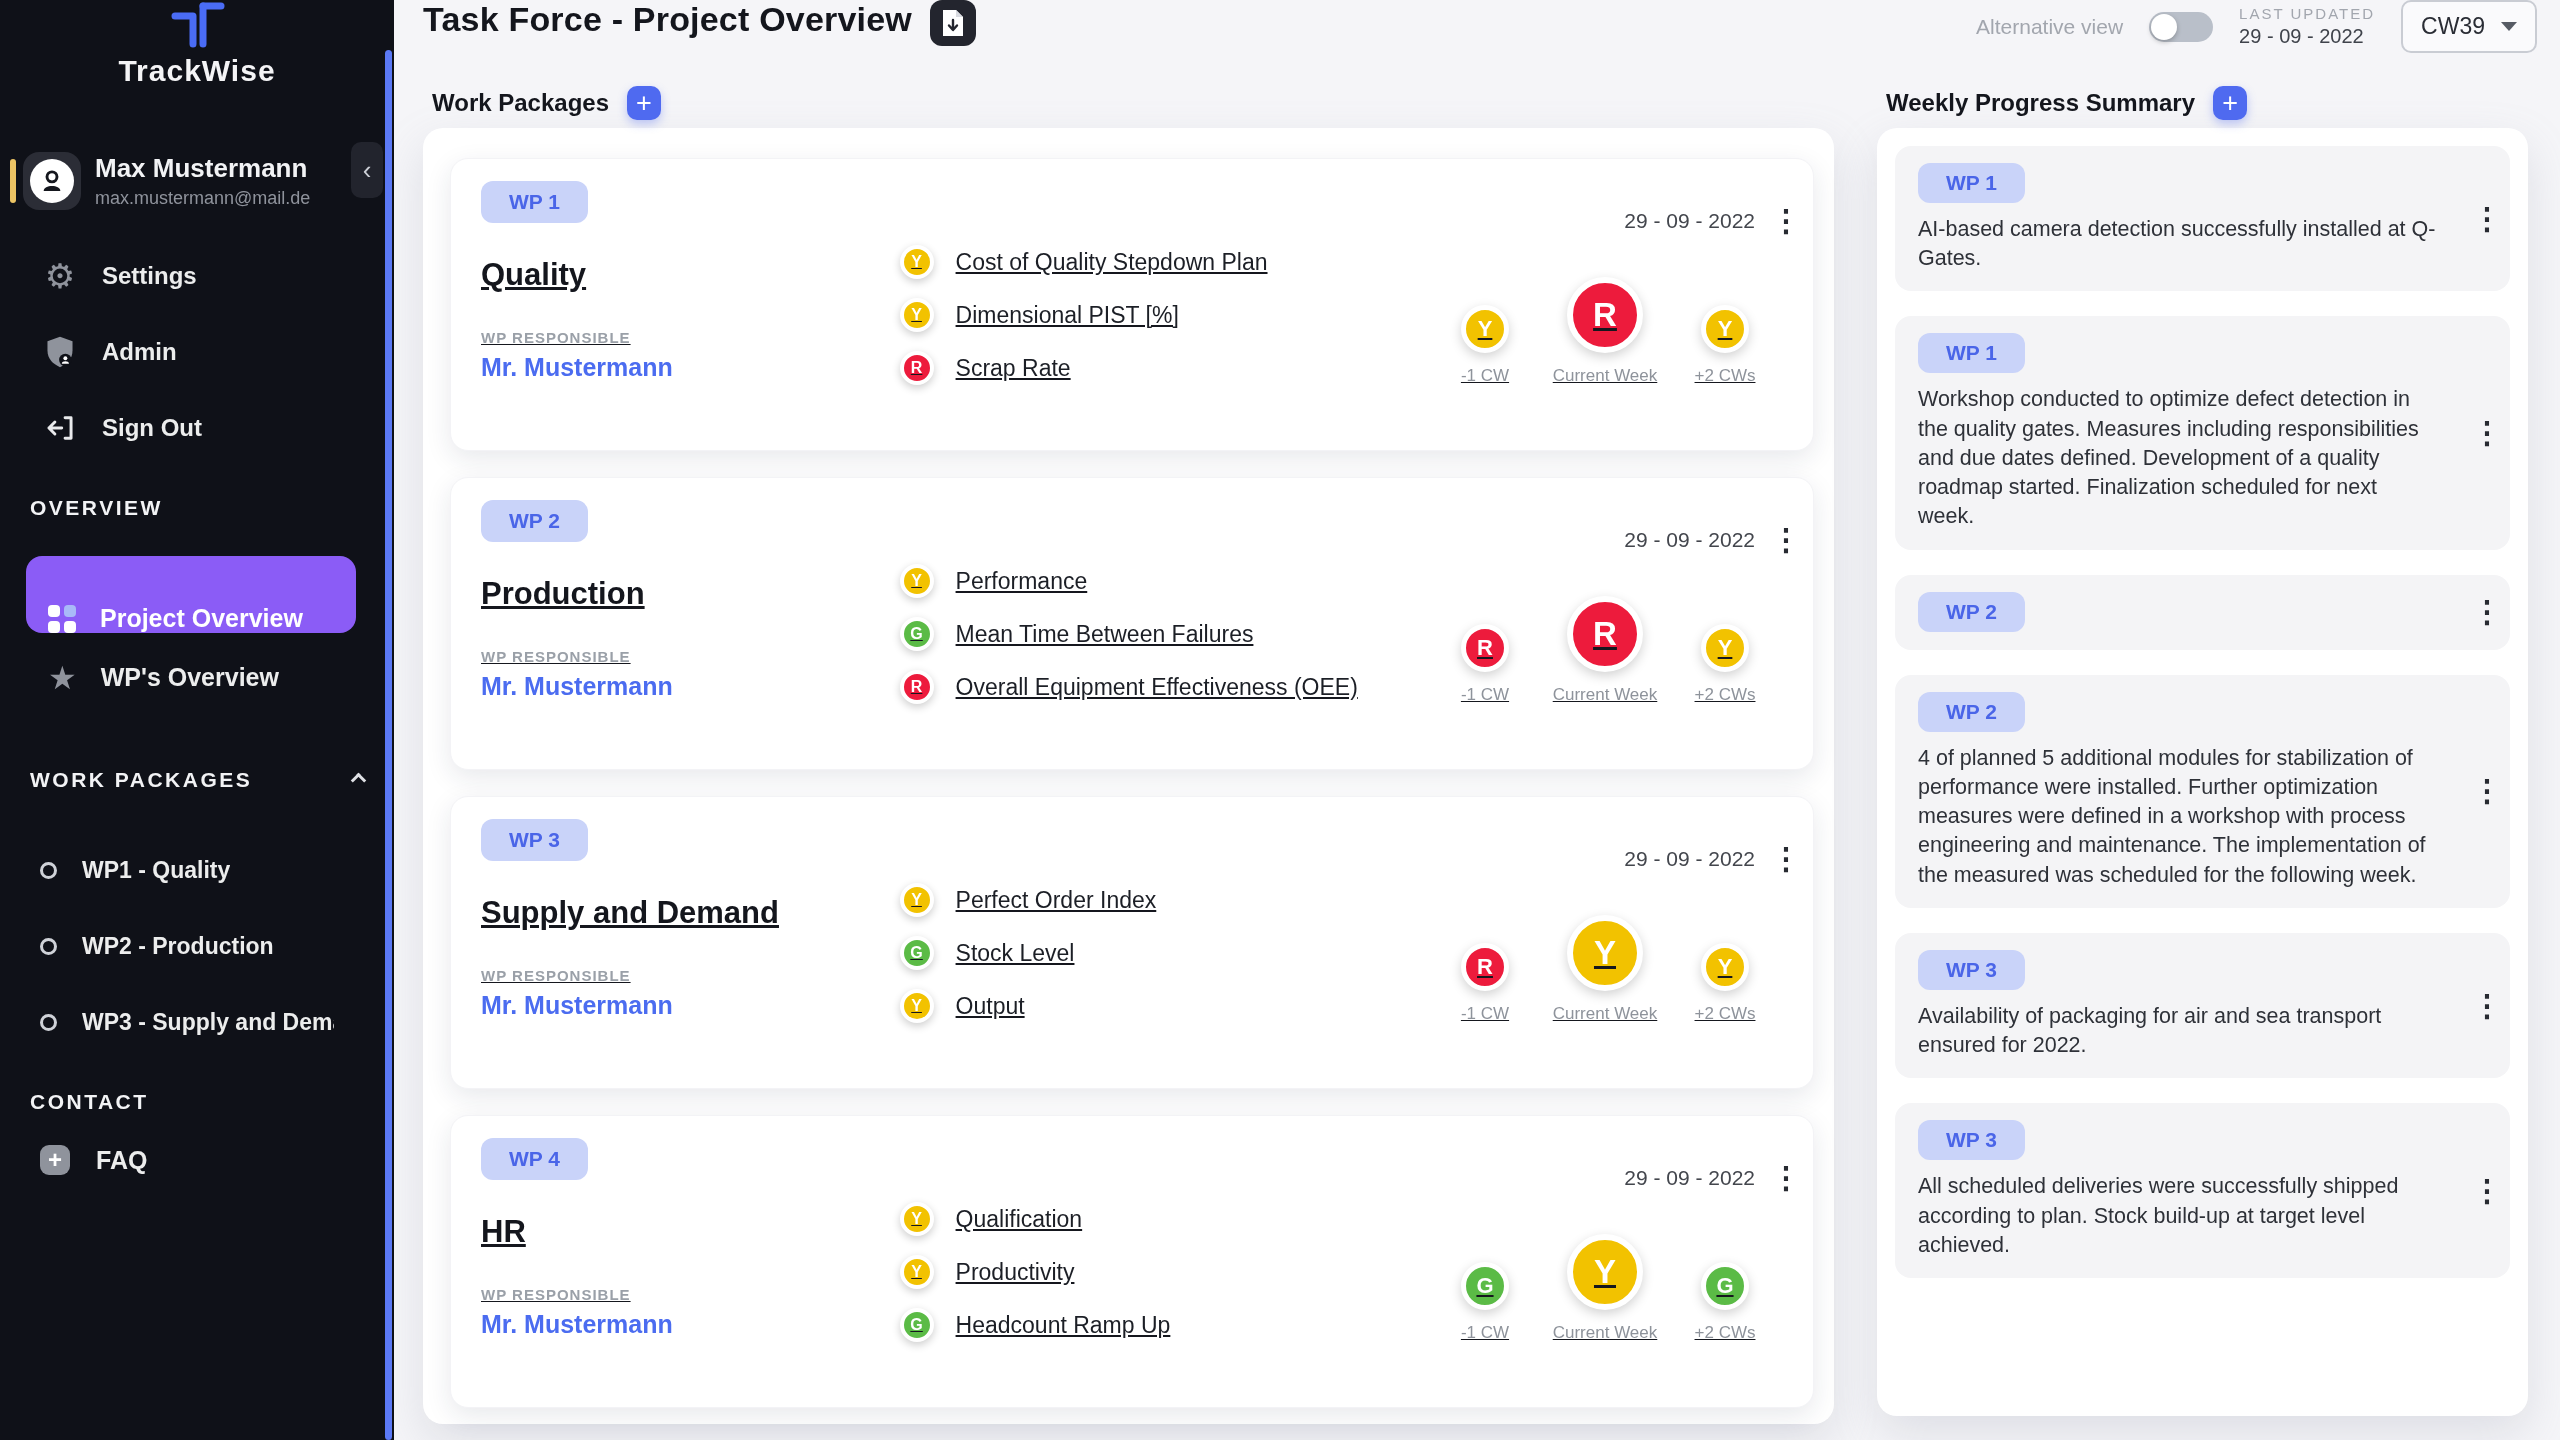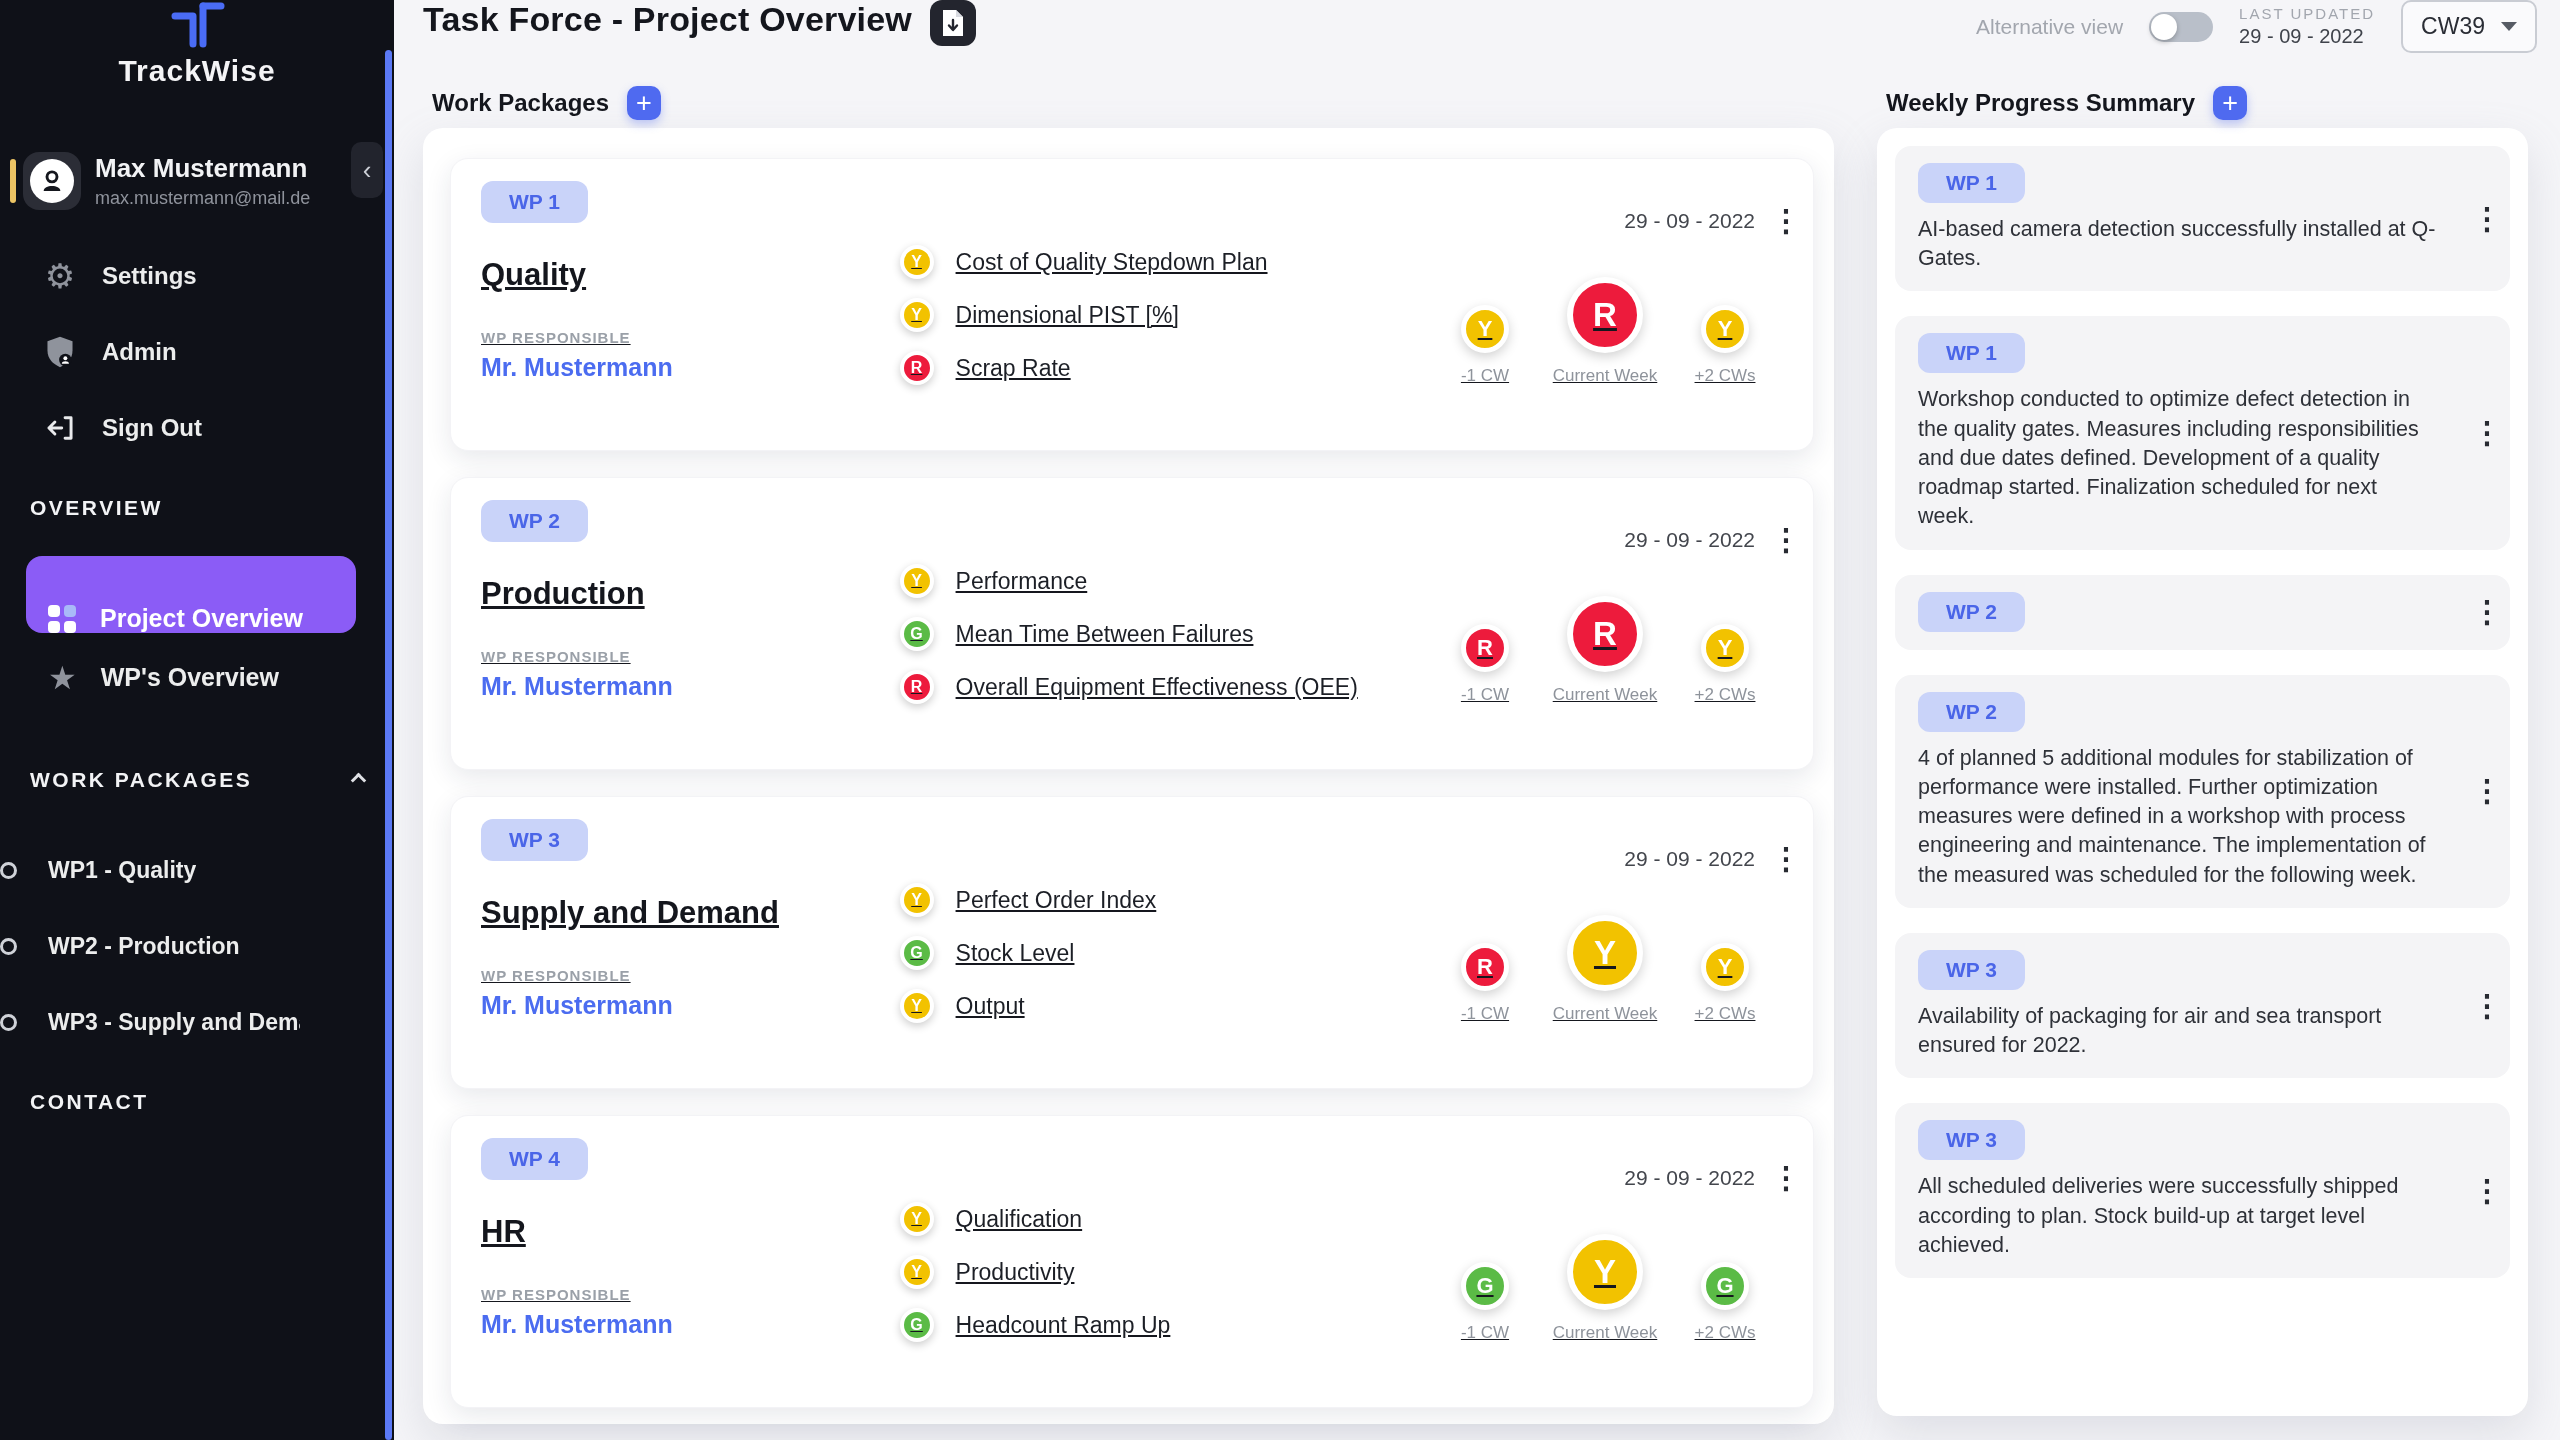--- a/index.html
+++ b/index.html
@@ -33,21 +33,21 @@
   .section-label .chev{ margin-left:auto; width:11px; height:11px; border-top:3px solid #dfe1e5; border-right:3px solid #dfe1e5; transform:rotate(-45deg); }
   .nav-item{ height:77px; margin:6px 38px 0 26px; border-radius:16px; display:flex; align-items:center; padding-left:22px; cursor:pointer; }
   .nav-item.active{ background:#8b5cf6; margin-top:28px;align-items:flex-end; }
   .nav-item .lbl{ margin-left:24px; font-size:25px; font-weight:600; color:#ffffff; }
   .nav-item.plain .lbl{ color:#eceded; }
   .grid-ico{ width:28px; height:28px; display:grid; grid-template-columns:12px 12px; grid-template-rows:12px 12px; gap:4px; }
   .grid-ico i{ background:#ffffff; border-radius:4px; }
   .grid-ico i.lt{ background:#a9b9f8; }
   .star-ico::before{ content:"\2605"; font-size:32px; color:#8f939c; line-height:1; }
   .wp-list{ margin-top:32px; }
-  .wp-item{ height:76px; display:flex; align-items:center; cursor:pointer;gap:6px; }
+  .wp-item{ height:76px; display:flex; align-items:center; padding-left:40px; cursor:pointer; }
   .radio-ico{ width:17px; height:17px; border:3px solid #cfd2d8; border-radius:50%; }
   .wp-item .lbl{ margin-left:25px; font-size:23px; font-weight:600; color:#eceded; white-space:nowrap; overflow:hidden; max-width:252px; display:inline-block; }
   .contact-item{ height:76px; display:flex; align-items:center; padding-left:40px; cursor:pointer; }
   .contact-item .lbl{ margin-left:26px; font-size:25px; font-weight:600; color:#eceded; }
   .faq-ico{ width:30px; height:30px; border-radius:9px; background:#8f939c; color:#ffffff; display:flex; align-items:center; justify-content:center; }
   .faq-ico::before{ content:"+"; font-size:24px; font-weight:700; }
   .chat-ico{ width:30px; height:30px; border-radius:50%; background:#8f939c; position:relative; display:flex; align-items:center; justify-content:center; }
   .chat-ico::before{ content:""; position:absolute; left:1px; bottom:-2px; width:10px; height:10px; background:#8f939c; border-radius:2px; transform:rotate(18deg); }
   .chat-ico::after{ content:"\2022\2022\2022"; color:#ffffff; font-size:13px; letter-spacing:1px; position:relative; }
   
@@ -203,20 +203,24 @@
       <span class="radio-ico"></span>
       <span class="lbl">WP2 - Production</span>
     </div>
     <div class="wp-item">
       <span class="radio-ico"></span>
       <span class="lbl">WP3 - Supply and Demand</span>
     </div>
   </div>
 
   <div class="section-label">CONTACT</div>
+  <div class="contact-item">
+    <span class="faq-ico"></span>
+    <span class="lbl">FAQ</span>
+  </div>
 
   <span class="side-scrollbar"></span>
 </aside>
 
 <main class="main">
   <div class="top-header">
     <h1 class="page-title">Task Force - Project Overview</h1>
     <button class="doc-btn">
       <svg width="24" height="28" viewBox="0 0 24 28">
         <path d="M2 1 h13 l7 7 v19 h-20 z" fill="#ffffff"></path>

